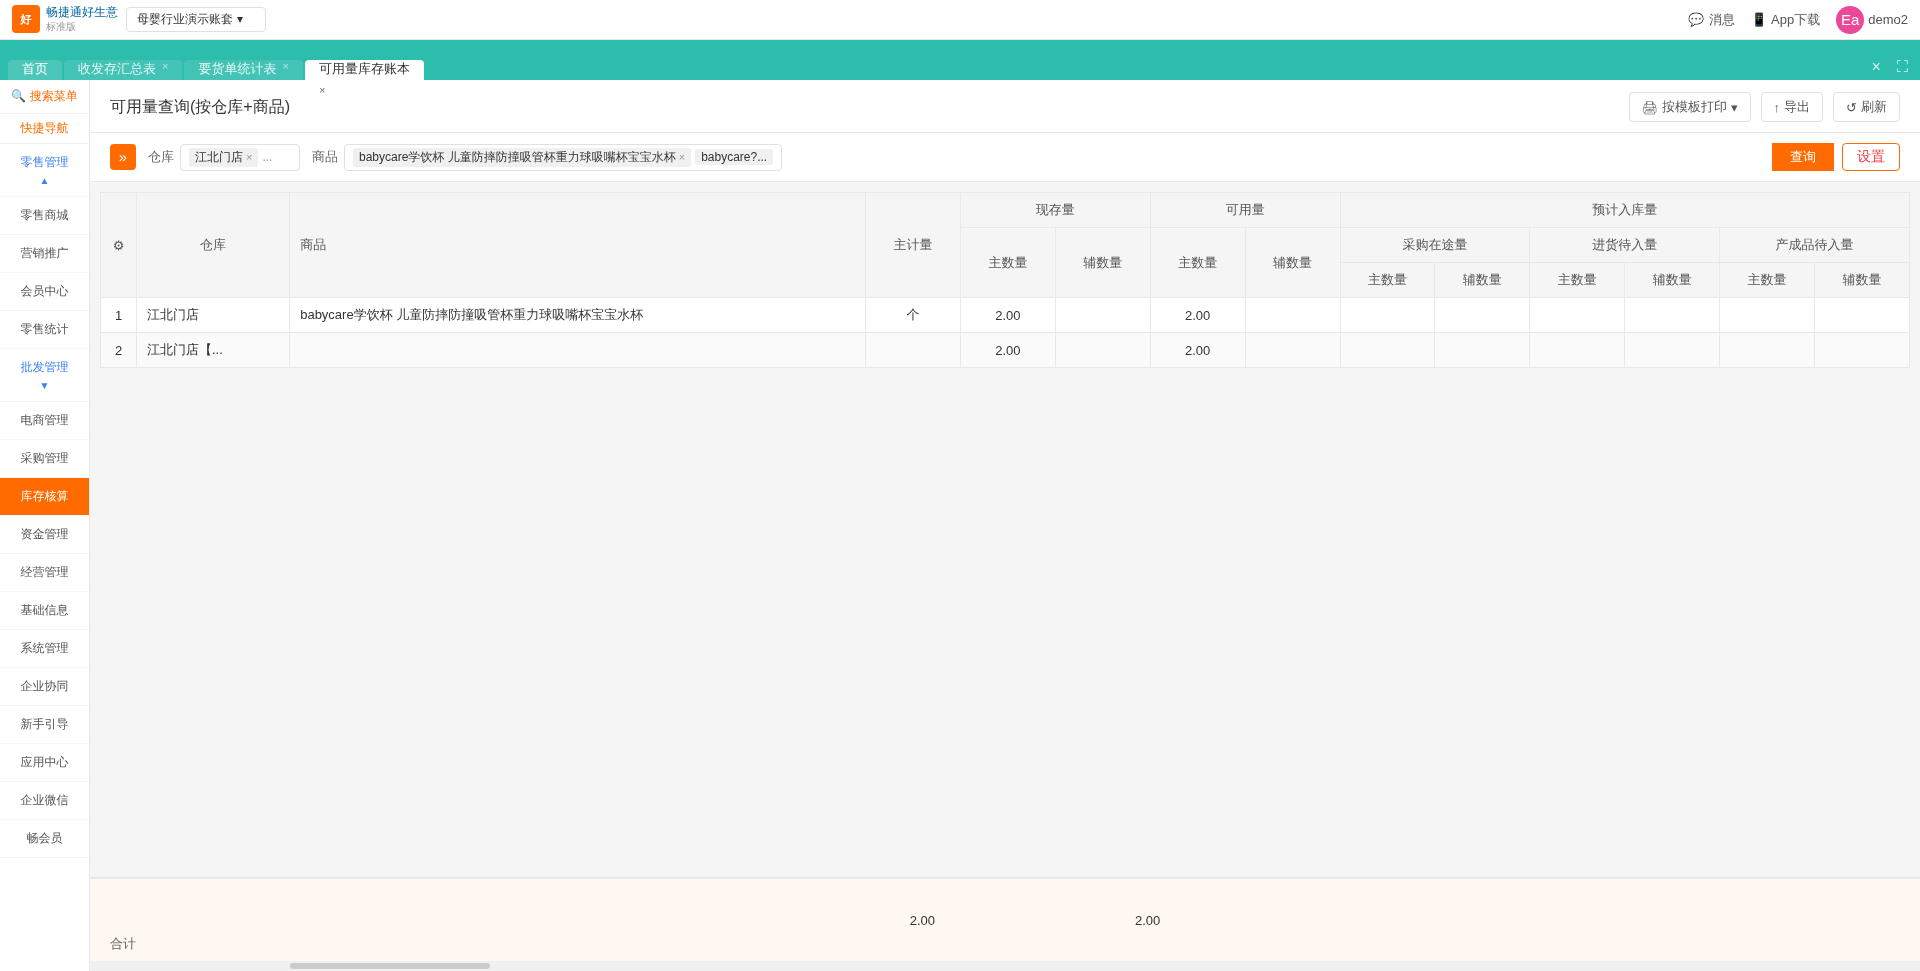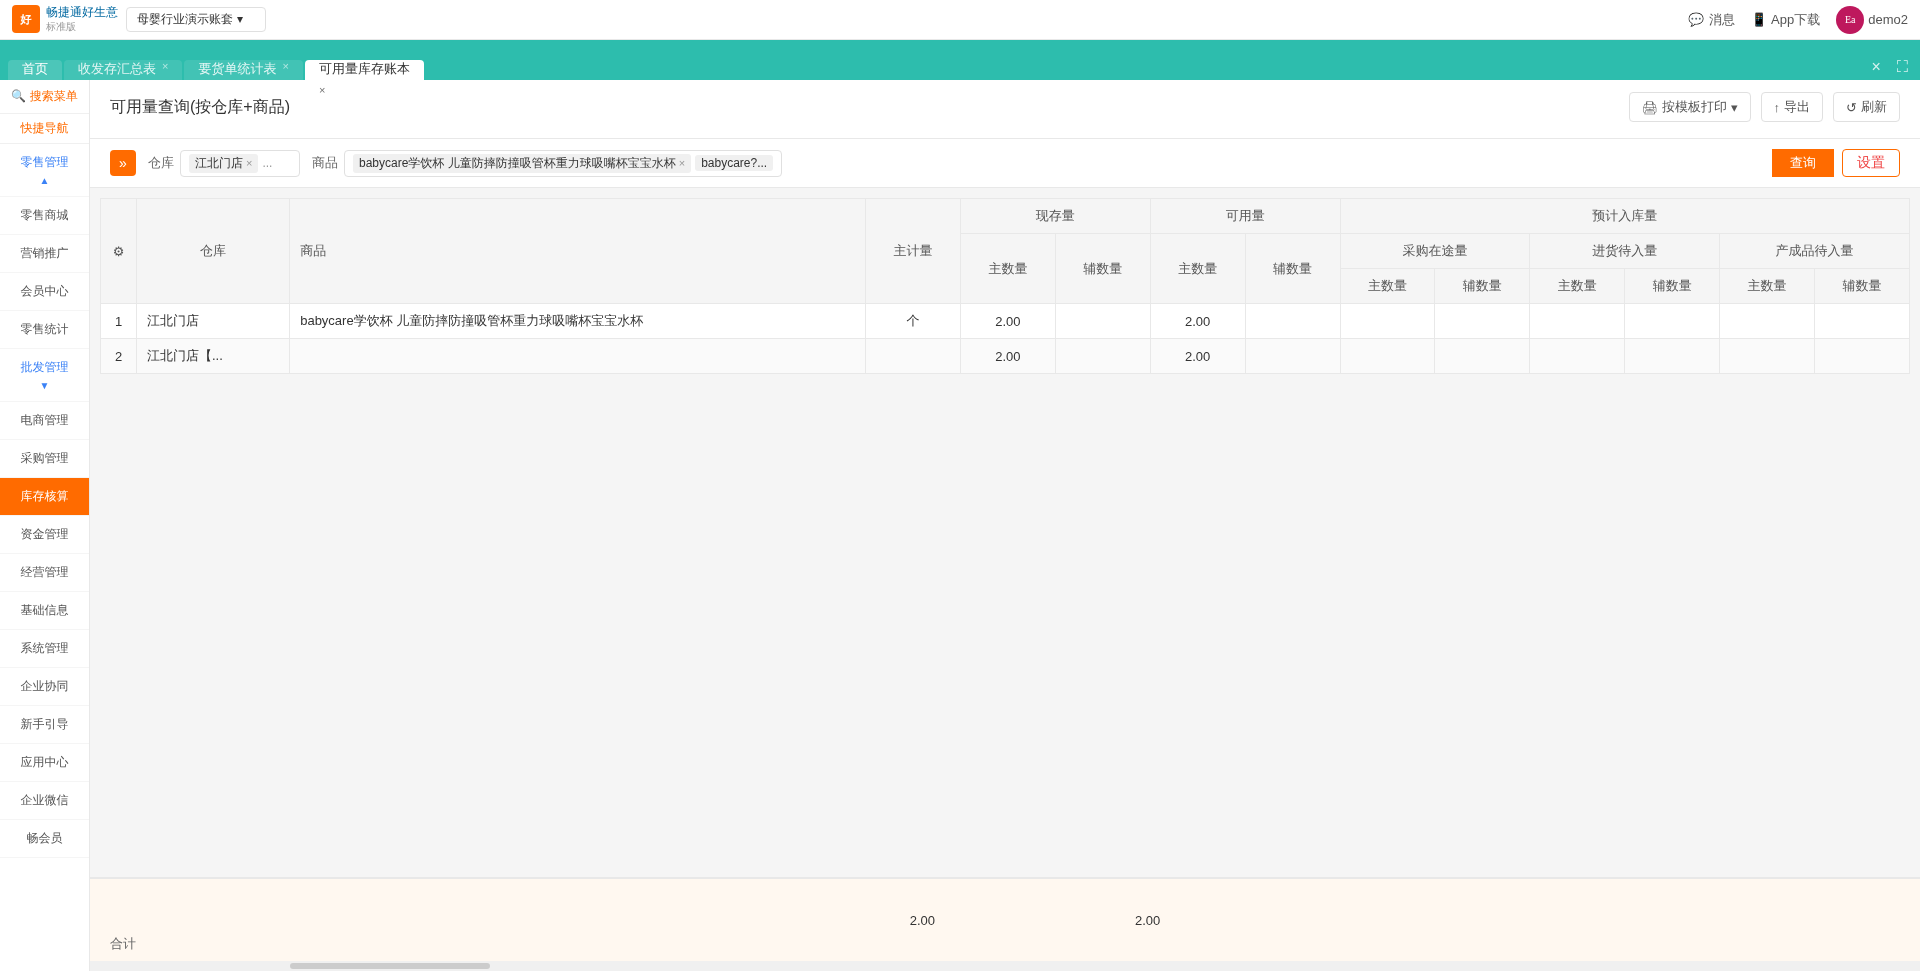--- a/index.html
+++ b/index.html
@@ -22,21 +22,21 @@
     .logo-text { font-size: 12px; color: #0369a1; line-height: 1.2; }
     .logo-sub { font-size: 10px; color: #999; }
     .industry-selector {
       display: flex; align-items: center; gap: 4px;
       border: 1px solid #e0e0e0; border-radius: 4px;
       padding: 3px 10px; cursor: pointer; background: #fff;
       font-size: 12px; color: #333; min-width: 140px;
     }
     .top-bar-right { display: flex; align-items: center; gap: 16px; }
     .top-right-item { display: flex; align-items: center; gap: 4px; font-size: 13px; color: #555; cursor: pointer; }
-    .avatar { width: 28px; height: 28px; border-radius: 50%; background: #be185d; display: flex; align-items: center; justify-content: center; color: #fff; font-size: 10px; font-family: Liberation Serif, serif; }
+    .avatar { width: 28px; height: 28px; border-radius: 50%; background: #ec4899; display: flex; align-items: center; justify-content: center; color: #fff; font-size: 15px; }
 
     
     .nav-tabs {
       height: 40px;
       background: #2dbdad;
       display: flex;
       align-items: flex-end;
       padding: 0 8px;
       flex-shrink: 0;
       gap: 2px;
@@ -109,21 +109,21 @@
 
     
     .page-header {
       background: #fff;
       padding: 12px 20px 0 20px;
       border-bottom: 1px solid #e8e8e8;
       flex-shrink: 0;
     }
     .page-title-row {
       display: flex; align-items: center; justify-content: space-between;
-      margin-bottom: 16px;
+      margin-bottom: 10px;
     }
     .page-title { font-size: 16px; font-weight: 500; color: #333; }
     .page-actions { display: flex; align-items: center; gap: 10px; }
     .action-btn {
       display: flex; align-items: center; gap: 4px;
       padding: 5px 12px; border-radius: 4px; cursor: pointer;
       font-size: 13px; border: 1px solid #e0e0e0; background: #fff; color: #555;
     }
 
     

